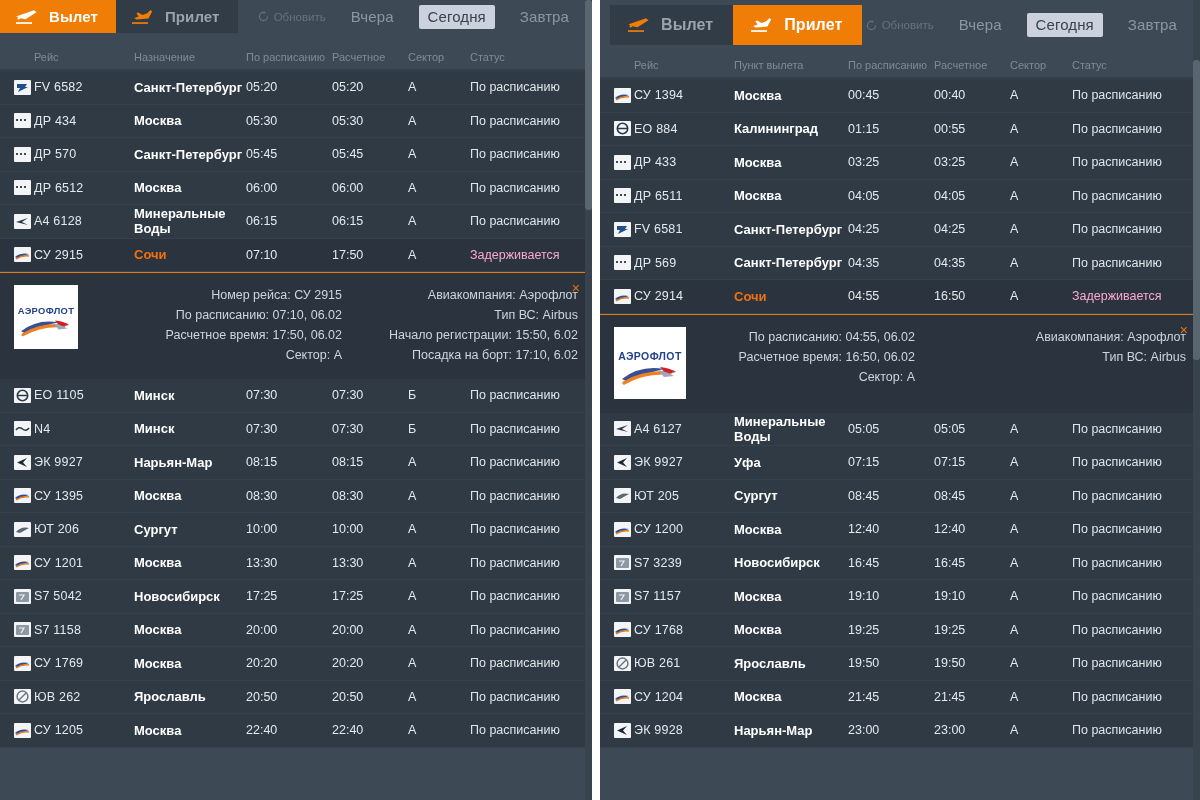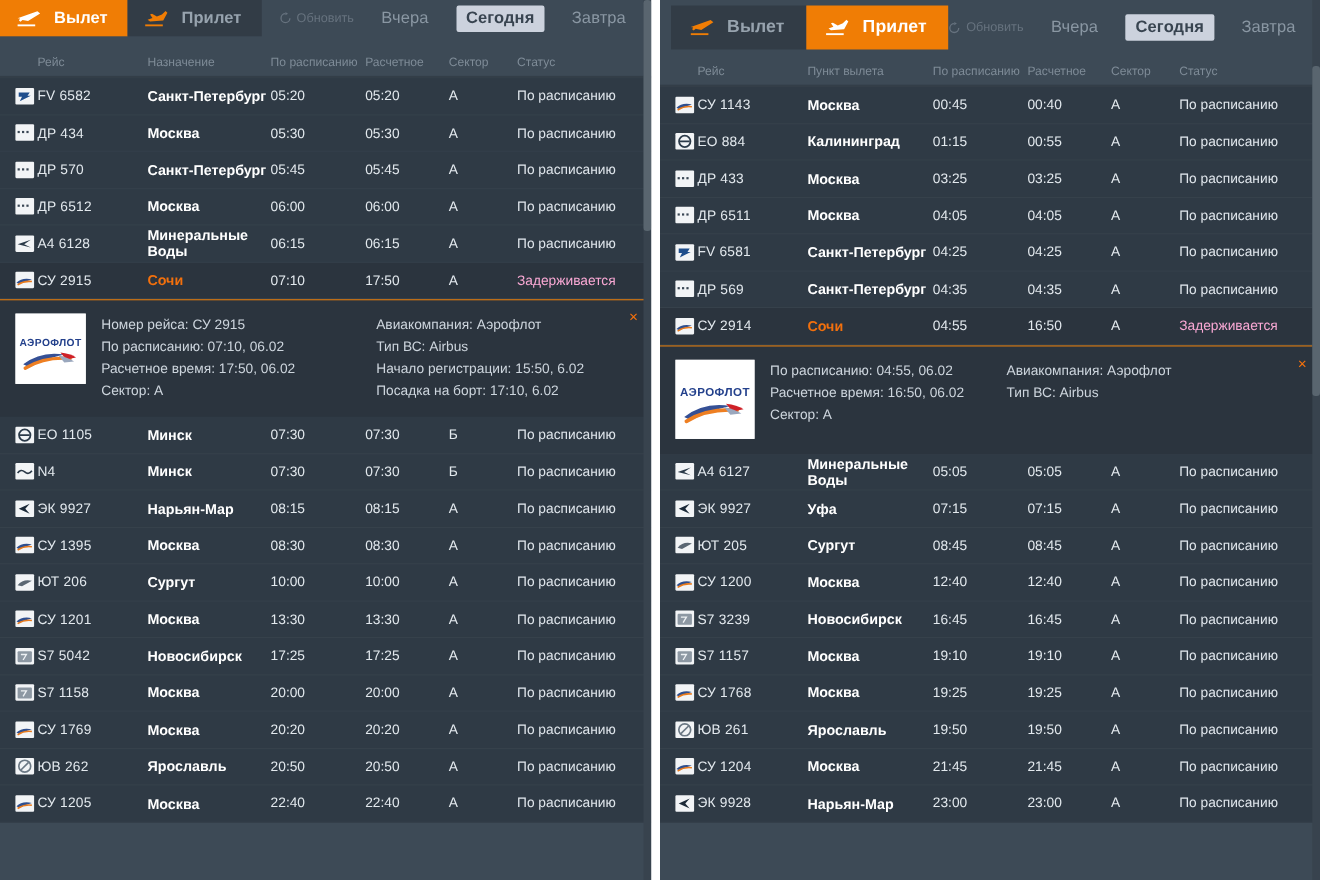--- a/index.html
+++ b/index.html
@@ -71,21 +71,21 @@
 
   .daybtn {
     font-size: 15px;
     color: #8a97a3;
     padding: 3px 9px 4px;
     border-radius: 2px;
     cursor: pointer;
     background: none; border: none; font-family: inherit;
     letter-spacing: .1px;
   }
-  .daybtn.selected { background: #ccd2dd; color: #384450; font-weight: 700; }
+  .daybtn.selected { background: #ccd2dd; color: #384450; font-weight: 400; }
 
   
   .colhead {
     display: flex;
     align-items: center;
     height: 26px;
     font-size: 11px;
     color: #7e8b97;
     flex: 0 0 auto;
     border-bottom: 2px solid #333e48;
@@ -162,20 +162,21 @@
   }
   .detail-cols { display: flex; }
   .detail-col-a { flex: 0 0 250px; }
   .panel-right .detail-col-a { flex: 0 0 215px; }
   .detail-col-b { flex: 1 1 auto; }
   .detail-line {
     color: #cdd5dd;
     font-size: 12.5px;
     line-height: 20px;
     white-space: normal;
+    text-align: right;
   }
   .closebtn {
     position: absolute;
     top: 8px; right: 12px;
     color: #f2700d;
     font-size: 14px;
     line-height: 1;
     cursor: pointer;
     background: none; border: none; font-family: inherit;
   }
@@ -587,21 +588,21 @@
       <div class="rows">
         <div class="row">
           <div class="c-ico">
             <span class="logo">
               <svg width="17" height="15" viewBox="0 0 17 15">
                 <path d="M1 10 Q6 5 15 7 Q9 9 3 11 Z" fill="#2f4f8f"></path>
                 <path d="M2 12 Q8 8 15 9" stroke="#e87b1e" stroke-width="1.4" fill="none"></path>
               </svg>
             </span>
           </div>
-          <div class="c-fl flightno">СУ 1143</div>
+          <div class="c-fl flightno">СУ 1394</div>
           <div class="c-dest dest">Москва</div>
           <div class="c-sch time">00:45</div>
           <div class="c-est time">00:40</div>
           <div class="c-sec sector">А</div>
           <div class="c-stat status">По расписанию</div>
         </div>
         <div class="row">
           <div class="c-ico">
             <span class="logo">
               <svg width="17" height="15" viewBox="0 0 17 15">

